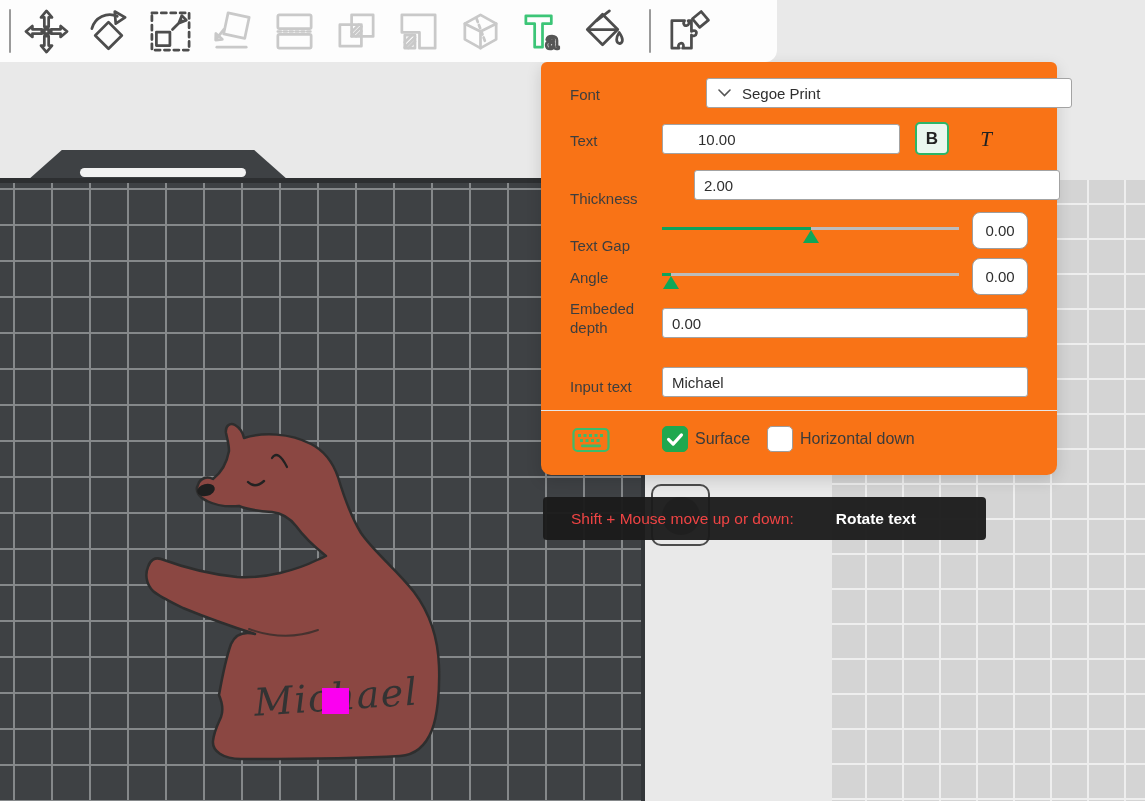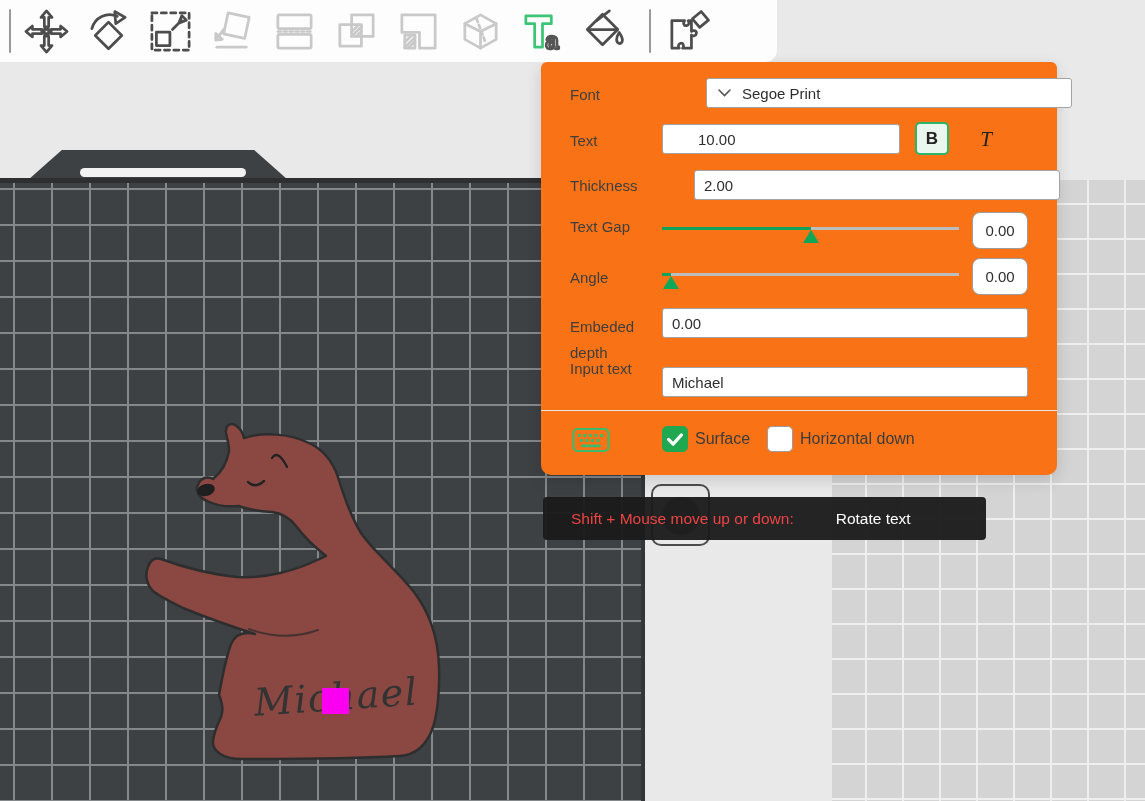--- a/index.html
+++ b/index.html
@@ -110,21 +110,21 @@
     position:absolute; left:651px; top:484px; width:59px; height:62px;
     border:2px solid #4c4c4c; border-radius:10px; z-index:2; background:transparent;
   }
   .gizmo-btn .knob { position:absolute; left:9px; top:11px; width:38px; height:38px; border-radius:50%; background:rgba(40,40,40,.55); }
   .tooltip {
     position:absolute; left:543px; top:497px; width:443px; height:43px;
     background:rgba(27,27,27,.96); border-radius:4px; z-index:3;
     display:flex; align-items:center; padding-left:28px; gap:42px;
   }
   .tooltip .hint { font-size:15.5px; color:#ef4444; }
-  .tooltip .action { font-size:15.5px; color:#ffffff; font-weight:normal; }
+  .tooltip .action { font-size:15.5px; color:#ffffff; font-weight:bold; }
 </style>
 </head>
 <body>
 
 <div class="stage">
 
   <div class="viewport">
     <div class="plate-tab">
       <div class="slot"></div>
     </div>
@@ -264,43 +264,43 @@
         <path d="M1 1 L6.5 6.5 L12 1" fill="none" stroke="#555" stroke-width="1.6" stroke-linecap="round"></path>
       </svg>
       <span>Segoe Print</span>
     </div>
 
     <div class="p-label" style="top:70px">Text</div>
     <input class="p-input" style="top: 62px; width: 238px; padding-left: 35px;" value="10.00">
     <div class="bold-btn">B</div>
     <div class="italic-btn">T</div>
 
-    <div class="p-label" style="top:115px">Thickness</div>
+    <div class="p-label" style="top:128px">Thickness</div>
     <input class="p-input" style="top: 108px; margin-left: 32px;" value="2.00">
 
-    <div class="p-label" style="top:156px">Text Gap</div>
+    <div class="p-label" style="top:175px">Text Gap</div>
     <div class="slider" style="top:152px">
       <div class="track"></div>
       <div class="fill" style="width: 50%;"></div>
       <div class="thumb" style="left: 50%;"></div>
     </div>
     <div class="value-box" style="top:150px">0.00</div>
 
     <div class="p-label" style="top:207px">Angle</div>
     <div class="slider" style="top:198px">
       <div class="track"></div>
       <div class="fill" style="width: 3%;"></div>
       <div class="thumb" style="left: 3%;"></div>
     </div>
     <div class="value-box" style="top:196px">0.00</div>
 
-    <div class="p-label" style="top:252px; width:86px; line-height:26px">Embeded depth</div>
+    <div class="p-label" style="top:237px; width:86px; line-height:19px">Embeded depth</div>
     <input class="p-input" style="top: 246px;" value="0.00">
 
-    <div class="p-label" style="top:298px">Input text</div>
+    <div class="p-label" style="top:316px">Input text</div>
     <input class="p-input" style="top: 305px;" value="Michael">
 
     <div class="p-divider"></div>
 
     <div class="kbd-btn">
       <svg viewBox="0 0 38 28">
         <rect x="1.5" y="3" width="35" height="22" rx="4" fill="none" stroke="#3dbb6b" stroke-width="2.2"></rect>
         <g fill="#3dbb6b">
           <rect x="6" y="8" width="3" height="3"></rect>
             <rect x="11.5" y="8" width="3" height="3"></rect>

